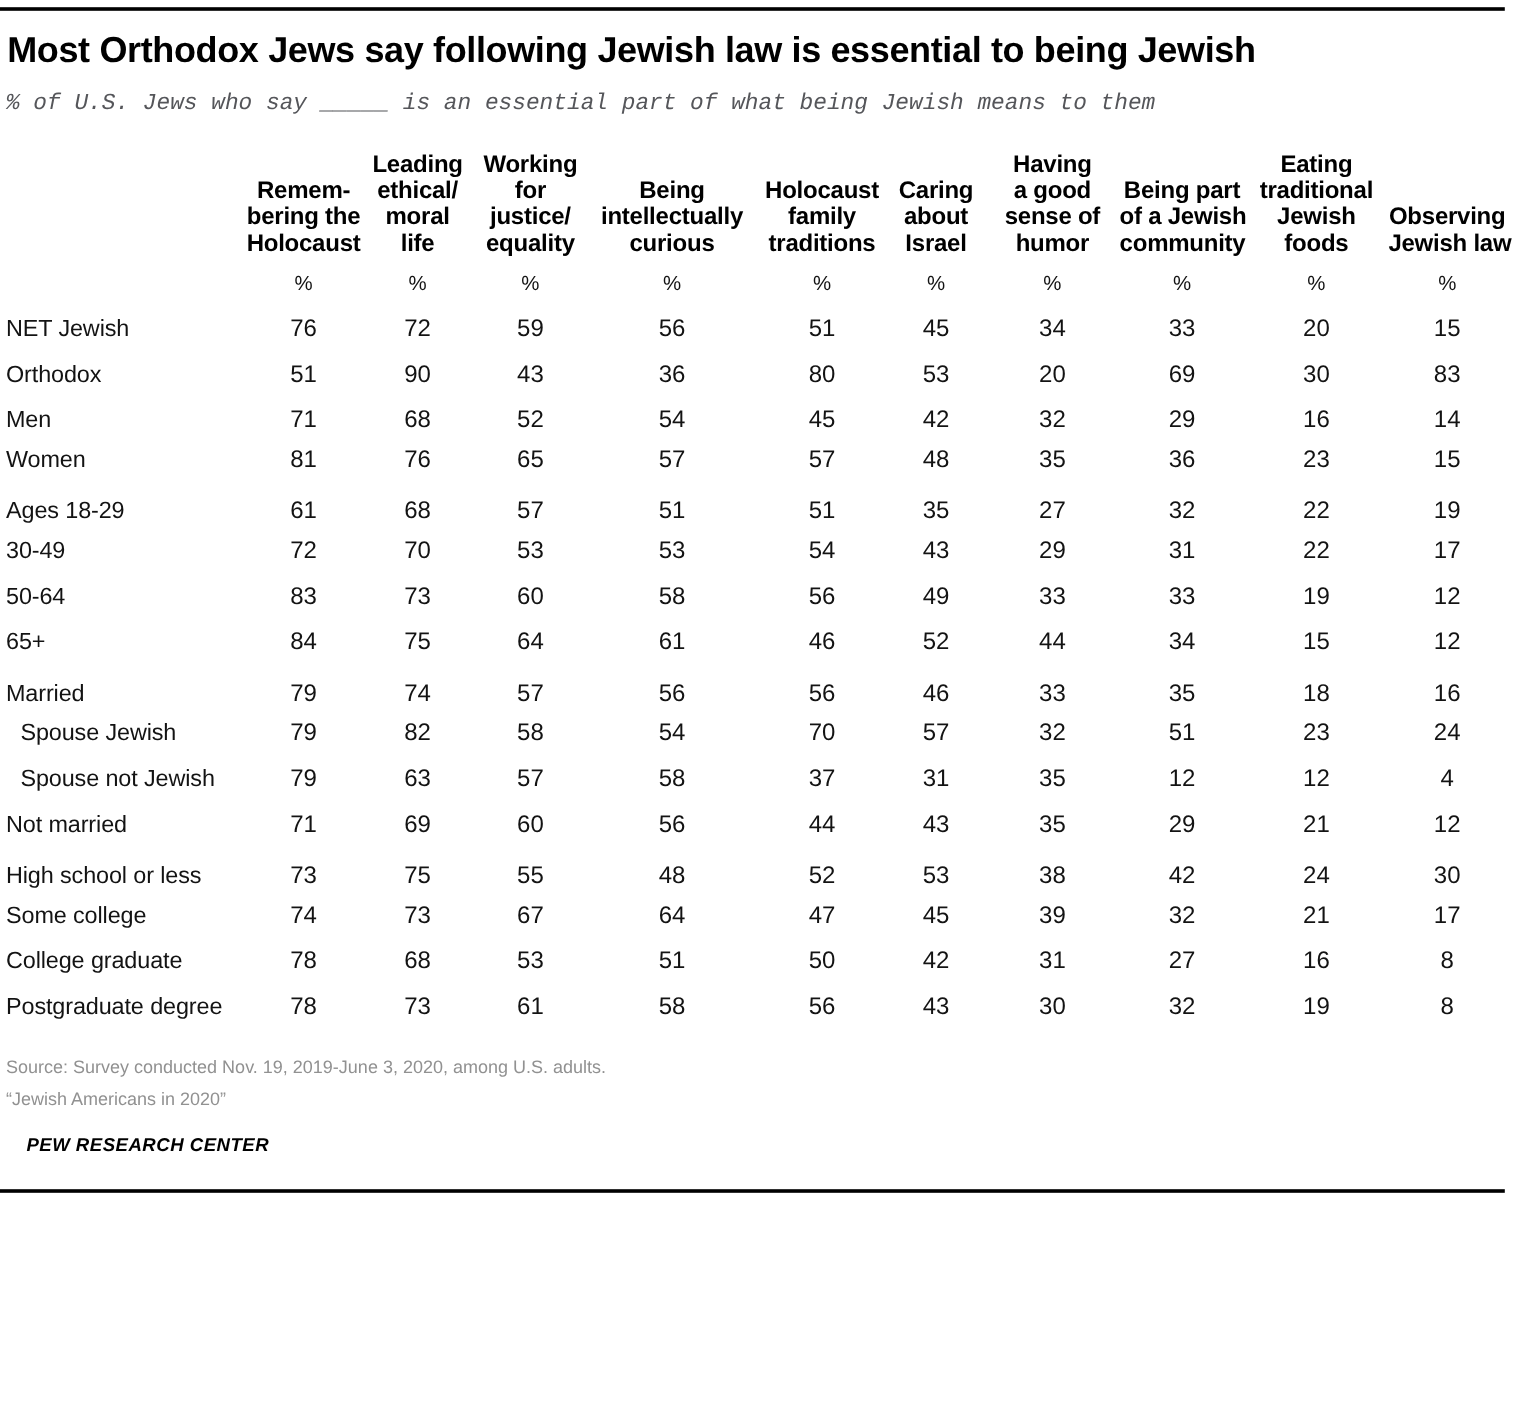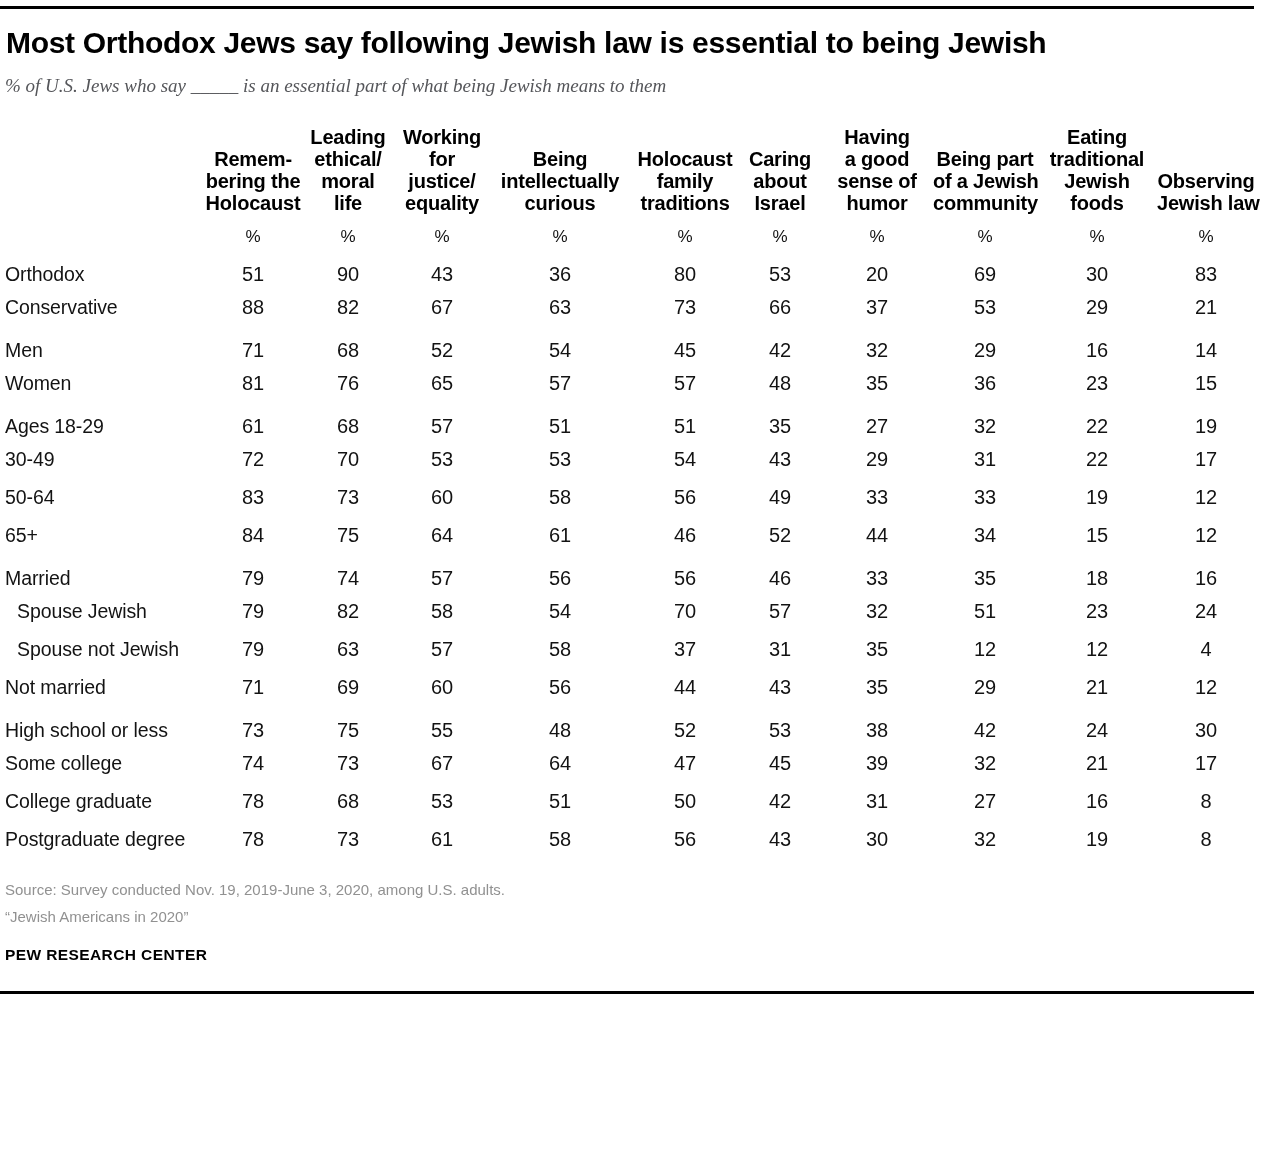--- a/index.html
+++ b/index.html
@@ -22,21 +22,21 @@
   .page-title {
     margin: 18px 0 0 6px;
     font-size: 30px;
     line-height: 31px;
     font-weight: bold;
     letter-spacing: -0.3px;
     color: #000000;
   }
   .page-subtitle {
     margin: 16px 0 0 5px;
-    font-family: Liberation Serif, serif;
+    font-family: Liberation Mono, monospace;
     font-style: italic;
     font-size: 19px;
     line-height: 24px;
     color: #55565a;
   }
 
   table.stats {
     border-collapse: collapse;
     table-layout: fixed;
     width: 1250px;
@@ -83,25 +83,26 @@
   tr.group-start th, tr.group-start td { padding-top: 10px; }
   th.indent { padding-left: 12px !important; }
 
   .source-block {
     margin: 18px 0 0 5px;
     font-size: 15px;
     line-height: 27px;
     color: #919191;
   }
   .brand {
-    margin: 16px 0 0 5px;
+    margin: 16px 0 0 22px;
     font-size: 15.5px;
     font-weight: bold;
     letter-spacing: 0.4px;
     color: #000000;
+    font-style: italic;
   }
 </style>
 </head>
 <body>
 
 <div class="rule rule-top"></div>
 
 <h1 class="page-title">Most Orthodox Jews say following Jewish law is essential to being Jewish</h1>
 
 <p class="page-subtitle">% of U.S. Jews who say _____ is an essential part of what being Jewish means to them</p>
@@ -186,44 +187,44 @@
         <td>%</td>
         <td>%</td>
         <td>%</td>
         <td>%</td>
         <td>%</td>
         <td>%</td>
       </tr>
     </thead>
   <tbody>
       <tr class="data-row group-start">
+        <th scope="row" class="">NET Jewish</th>
+        <td>76</td>
+        <td>72</td>
+        <td>59</td>
+        <td>56</td>
+        <td>51</td>
+        <td>45</td>
+        <td>34</td>
+        <td>33</td>
+        <td>20</td>
+        <td>15</td>
+      </tr>
+      <tr class="data-row group-start">
         <th scope="row" class="">Orthodox</th>
         <td>51</td>
         <td>90</td>
         <td>43</td>
         <td>36</td>
         <td>80</td>
         <td>53</td>
         <td>20</td>
         <td>69</td>
         <td>30</td>
         <td>83</td>
-      </tr>
-      <tr class="data-row">
-        <th scope="row" class="">Conservative</th>
-        <td>88</td>
-        <td>82</td>
-        <td>67</td>
-        <td>63</td>
-        <td>73</td>
-        <td>66</td>
-        <td>37</td>
-        <td>53</td>
-        <td>29</td>
-        <td>21</td>
       </tr>
       <tr class="data-row group-start">
         <th scope="row" class="">Men</th>
         <td>71</td>
         <td>68</td>
         <td>52</td>
         <td>54</td>
         <td>45</td>
         <td>42</td>
         <td>32</td>

